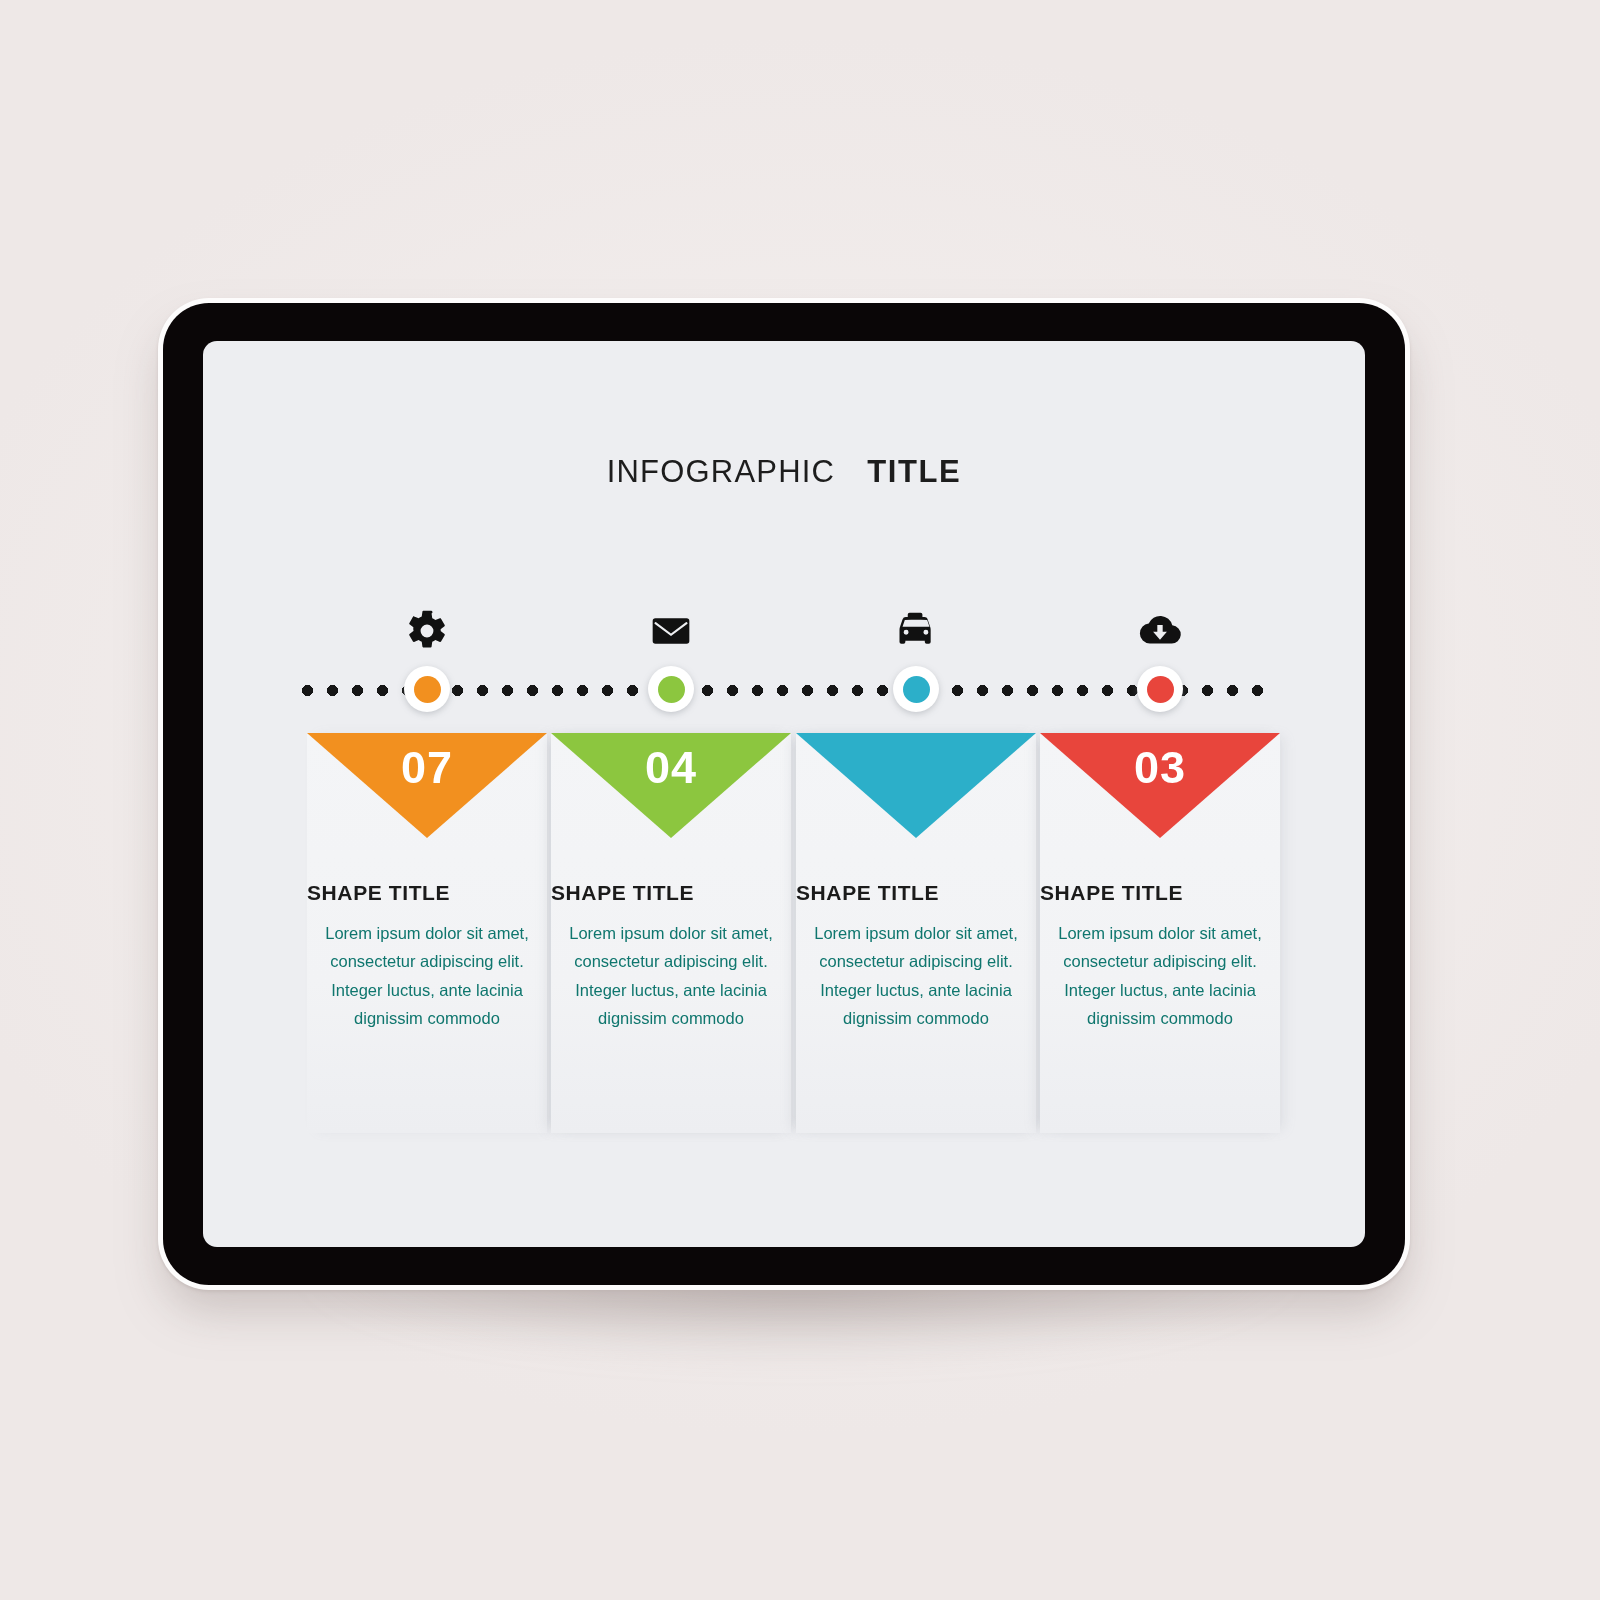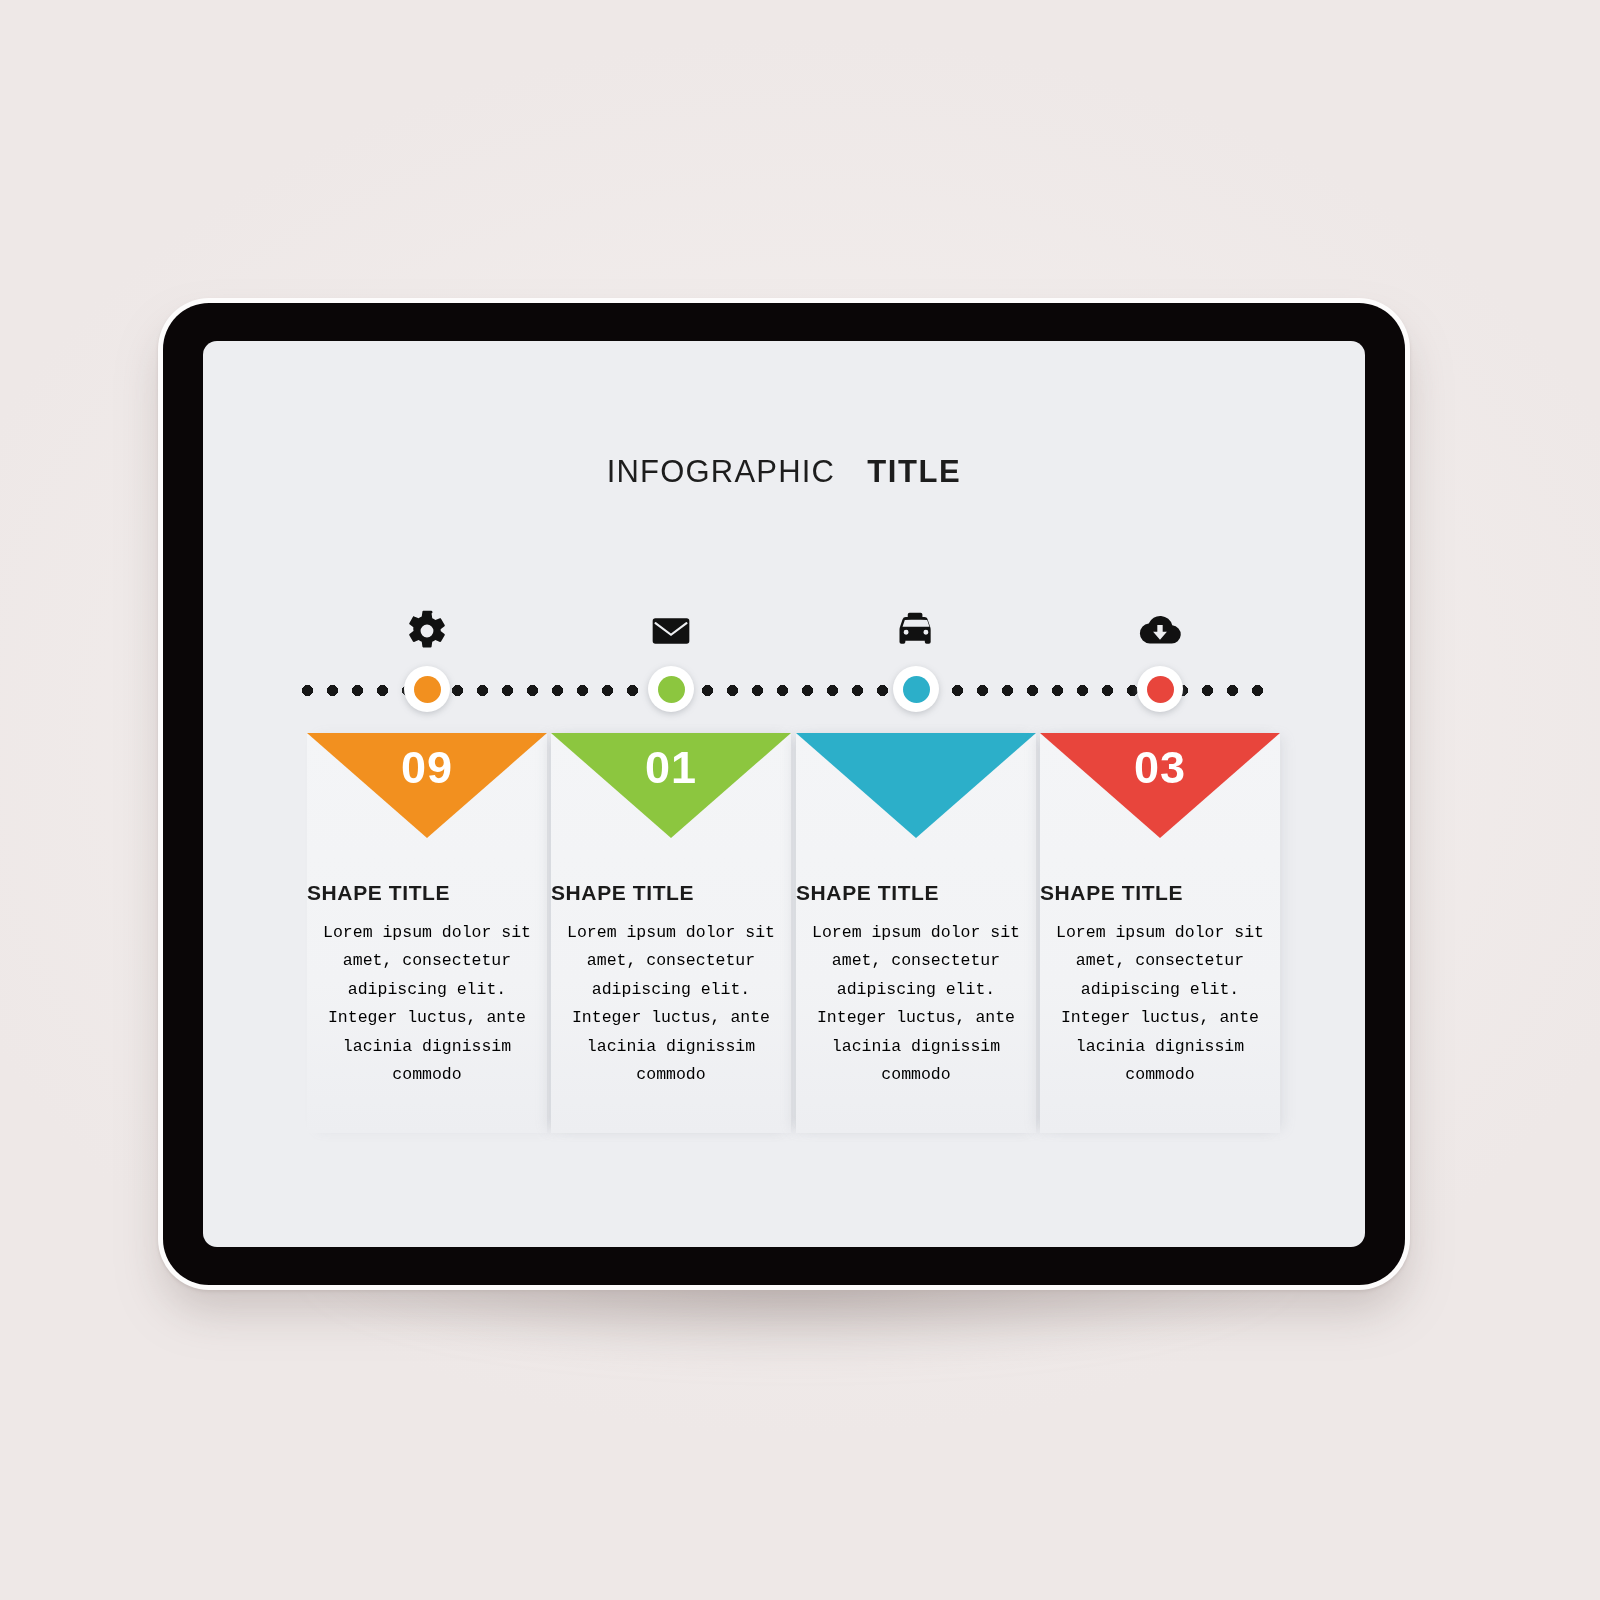--- a/index.html
+++ b/index.html
@@ -203,22 +203,22 @@
   }
 
   .card-body {
     position: absolute;
     left: 4px;
     top: 578px;
     width: 232px;
     text-align: center;
     font-size: 16.5px;
     line-height: 1.72;
-    color: #000000;
-    font-family: Liberation Mono, monospace;
+    color: #0f766e;
+    font-family: Liberation Sans, sans-serif;
   }
 </style>
 </head>
 <body>
 
 <div class="scene">
 
   <div class="tablet-shadow"></div>
 
   <div class="tablet">
@@ -242,21 +242,21 @@
                 <path d="M19.43 12.98c.04-.32.07-.64.07-.98s-.03-.66-.07-.98l2.11-1.65c.19-.15.24-.42.12-.64l-2-3.46c-.12-.22-.39-.3-.61-.22l-2.49 1c-.52-.4-1.08-.73-1.69-.98l-.38-2.65A.488.488 0 0 0 14 1h-4c-.25 0-.46.18-.49.42l-.38 2.65c-.61.25-1.17.59-1.69.98l-2.49-1c-.23-.09-.49 0-.61.22l-2 3.46c-.13.22-.07.49.12.64l2.11 1.65c-.04.32-.07.65-.07.98s.3.66.07.98l-2.11 1.65c-.19.15-.24.42-.12.64l2 3.46c.12.22.39.3.61.22l2.49-1c.52.4 1.08.73 1.69.98l.38 2.65c.3.24.24.42.49.42h4c.25 0 .46-.18.49-.42l.38-2.65c.61-.25 1.17-.59 1.69-.98l2.49 1c.23.09.49 0 .61-.22l2-3.46c.12-.22.07-.49-.12-.64l-2.11-1.65zM12 15.5A3.5 3.5 0 0 1 8.5 12 3.5 3.5 0 0 1 12 8.5a3.5 3.5 0 0 1 3.5 3.5 3.5 3.5 0 0 1-3.5 3.5z"></path>
               </svg>
             </div>
 
             <div class="node">
               <span class="dot" style="background:#f2901f"></span>
             </div>
 
             <div class="tri-wrap">
               <span class="tri" style="border-top-color:#f2901f"></span>
-              <span class="tri-num">09</span>
+              <span class="tri-num">07</span>
             </div>
 
             <div class="card-title">SHAPE TITLE</div>
             <div class="card-body">Lorem ipsum dolor sit amet, consectetur adipiscing elit. Integer luctus, ante lacinia dignissim commodo</div>
           </div>
 
           <div class="col c1">
             <div class="panel"></div>
 
             <div class="glyph">
@@ -264,21 +264,21 @@
                 <path d="M3.5 5h17A1.5 1.5 0 0 1 22 6.5v11a1.5 1.5 0 0 1-1.5 1.5h-17A1.5 1.5 0 0 1 2 17.5v-11A1.5 1.5 0 0 1 3.5 5zm8.5 8.3L3.9 7.2a.6.6 0 0 0-.9.5v.4l9 6.6 9-6.6v-.4a.6.6 0 0 0-.9-.5L12 13.3z"></path>
               </svg>
             </div>
 
             <div class="node">
               <span class="dot" style="background:#8cc63f"></span>
             </div>
 
             <div class="tri-wrap">
               <span class="tri" style="border-top-color:#8cc63f"></span>
-              <span class="tri-num">01</span>
+              <span class="tri-num">04</span>
             </div>
 
             <div class="card-title">SHAPE TITLE</div>
             <div class="card-body">Lorem ipsum dolor sit amet, consectetur adipiscing elit. Integer luctus, ante lacinia dignissim commodo</div>
           </div>
 
           <div class="col c2">
             <div class="panel"></div>
 
             <div class="glyph">

